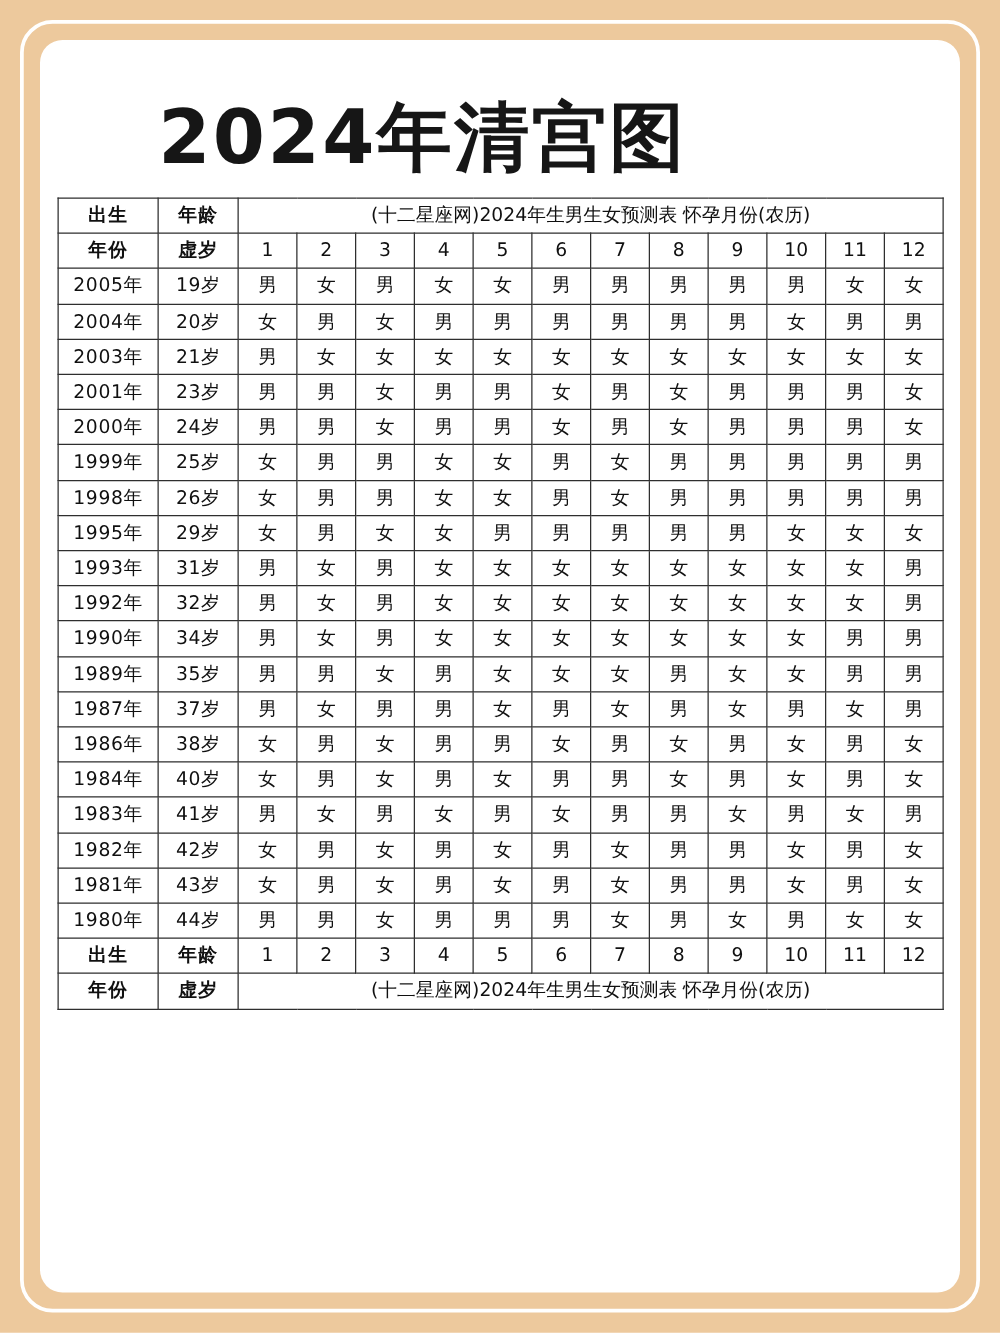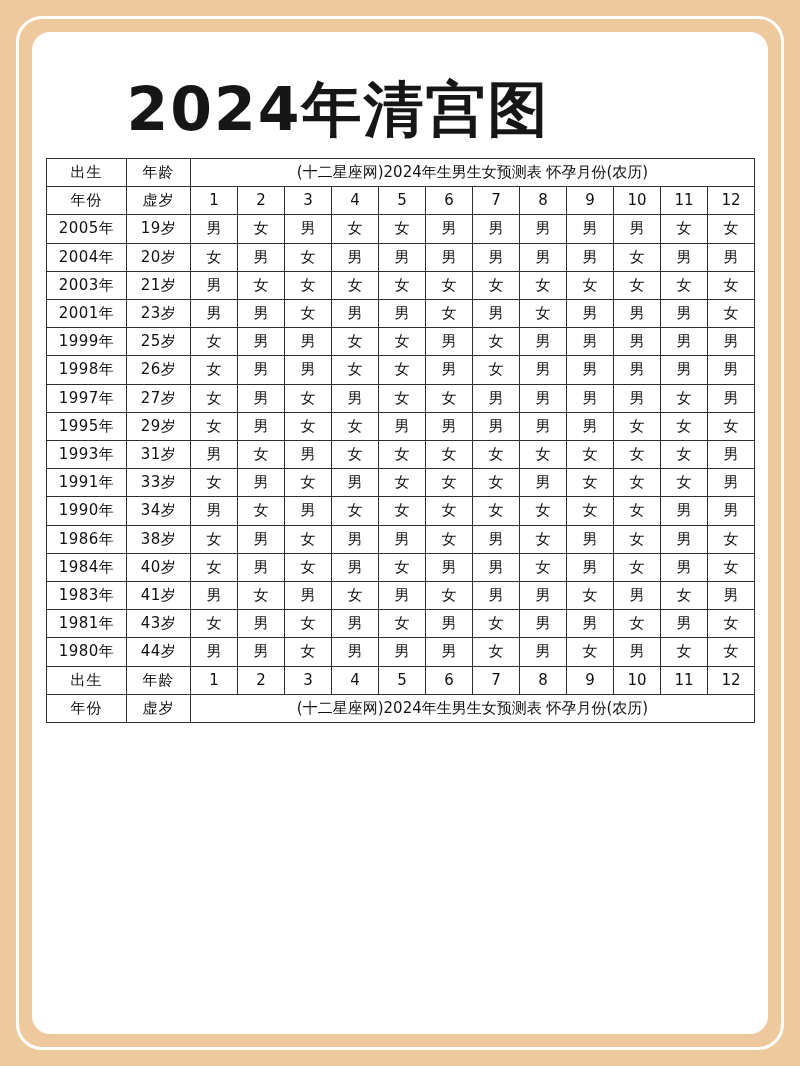--- a/index.html
+++ b/index.html
@@ -72,21 +72,21 @@
     white-space: nowrap;
     overflow: hidden;
   }
 
   col.c-year  { width: 80px; }
   col.c-age   { width: 64px; }
   col.c-month { width: 47px; }
 
   td.hdr {
     font-size: 15px;
-    font-weight: 400;
+    font-weight: 700;
     letter-spacing: 1px;
   }
   td.banner {
     font-size: 14.5px;
     letter-spacing: 0px;
   }
   td.monthnum {
     font-size: 16px;
   }
   td.yearcell, td.agecell {
@@ -213,20 +213,36 @@
             <td class="boy">男</td>
             <td class="girl">女</td>
             <td class="boy">男</td>
             <td class="girl">女</td>
             <td class="boy">男</td>
             <td class="boy">男</td>
             <td class="boy">男</td>
             <td class="girl">女</td>
           </tr>
           <tr>
+            <td class="yearcell">2000年</td>
+            <td class="agecell">24岁</td>
+            <td class="boy">男</td>
+            <td class="boy">男</td>
+            <td class="girl">女</td>
+            <td class="boy">男</td>
+            <td class="boy">男</td>
+            <td class="girl">女</td>
+            <td class="boy">男</td>
+            <td class="girl">女</td>
+            <td class="boy">男</td>
+            <td class="boy">男</td>
+            <td class="boy">男</td>
+            <td class="girl">女</td>
+          </tr>
+          <tr>
             <td class="yearcell">1999年</td>
             <td class="agecell">25岁</td>
             <td class="girl">女</td>
             <td class="boy">男</td>
             <td class="boy">男</td>
             <td class="girl">女</td>
             <td class="girl">女</td>
             <td class="boy">男</td>
             <td class="girl">女</td>
             <td class="boy">男</td>
@@ -245,36 +261,20 @@
             <td class="girl">女</td>
             <td class="boy">男</td>
             <td class="girl">女</td>
             <td class="boy">男</td>
             <td class="boy">男</td>
             <td class="boy">男</td>
             <td class="boy">男</td>
             <td class="boy">男</td>
           </tr>
           <tr>
-            <td class="yearcell">1997年</td>
-            <td class="agecell">27岁</td>
-            <td class="girl">女</td>
-            <td class="boy">男</td>
-            <td class="girl">女</td>
-            <td class="boy">男</td>
-            <td class="girl">女</td>
-            <td class="girl">女</td>
-            <td class="boy">男</td>
-            <td class="boy">男</td>
-            <td class="boy">男</td>
-            <td class="boy">男</td>
-            <td class="girl">女</td>
-            <td class="boy">男</td>
-          </tr>
-          <tr>
             <td class="yearcell">1995年</td>
             <td class="agecell">29岁</td>
             <td class="girl">女</td>
             <td class="boy">男</td>
             <td class="girl">女</td>
             <td class="girl">女</td>
             <td class="boy">男</td>
             <td class="boy">男</td>
             <td class="boy">男</td>
             <td class="boy">男</td>
@@ -293,30 +293,30 @@
             <td class="girl">女</td>
             <td class="girl">女</td>
             <td class="girl">女</td>
             <td class="girl">女</td>
             <td class="girl">女</td>
             <td class="girl">女</td>
             <td class="girl">女</td>
             <td class="boy">男</td>
           </tr>
           <tr>
-            <td class="yearcell">1991年</td>
-            <td class="agecell">33岁</td>
-            <td class="girl">女</td>
-            <td class="boy">男</td>
-            <td class="girl">女</td>
-            <td class="boy">男</td>
-            <td class="girl">女</td>
-            <td class="girl">女</td>
-            <td class="girl">女</td>
-            <td class="boy">男</td>
+            <td class="yearcell">1992年</td>
+            <td class="agecell">32岁</td>
+            <td class="boy">男</td>
+            <td class="girl">女</td>
+            <td class="boy">男</td>
+            <td class="girl">女</td>
+            <td class="girl">女</td>
+            <td class="girl">女</td>
+            <td class="girl">女</td>
+            <td class="girl">女</td>
             <td class="girl">女</td>
             <td class="girl">女</td>
             <td class="girl">女</td>
             <td class="boy">男</td>
           </tr>
           <tr>
             <td class="yearcell">1990年</td>
             <td class="agecell">34岁</td>
             <td class="boy">男</td>
             <td class="girl">女</td>
@@ -325,20 +325,52 @@
             <td class="girl">女</td>
             <td class="girl">女</td>
             <td class="girl">女</td>
             <td class="girl">女</td>
             <td class="girl">女</td>
             <td class="girl">女</td>
             <td class="boy">男</td>
             <td class="boy">男</td>
           </tr>
           <tr>
+            <td class="yearcell">1989年</td>
+            <td class="agecell">35岁</td>
+            <td class="boy">男</td>
+            <td class="boy">男</td>
+            <td class="girl">女</td>
+            <td class="boy">男</td>
+            <td class="girl">女</td>
+            <td class="girl">女</td>
+            <td class="girl">女</td>
+            <td class="boy">男</td>
+            <td class="girl">女</td>
+            <td class="girl">女</td>
+            <td class="boy">男</td>
+            <td class="boy">男</td>
+          </tr>
+          <tr>
+            <td class="yearcell">1987年</td>
+            <td class="agecell">37岁</td>
+            <td class="boy">男</td>
+            <td class="girl">女</td>
+            <td class="boy">男</td>
+            <td class="boy">男</td>
+            <td class="girl">女</td>
+            <td class="boy">男</td>
+            <td class="girl">女</td>
+            <td class="boy">男</td>
+            <td class="girl">女</td>
+            <td class="boy">男</td>
+            <td class="girl">女</td>
+            <td class="boy">男</td>
+          </tr>
+          <tr>
             <td class="yearcell">1986年</td>
             <td class="agecell">38岁</td>
             <td class="girl">女</td>
             <td class="boy">男</td>
             <td class="girl">女</td>
             <td class="boy">男</td>
             <td class="boy">男</td>
             <td class="girl">女</td>
             <td class="boy">男</td>
             <td class="girl">女</td>
@@ -371,20 +403,36 @@
             <td class="boy">男</td>
             <td class="girl">女</td>
             <td class="boy">男</td>
             <td class="girl">女</td>
             <td class="boy">男</td>
             <td class="boy">男</td>
             <td class="girl">女</td>
             <td class="boy">男</td>
             <td class="girl">女</td>
             <td class="boy">男</td>
+          </tr>
+          <tr>
+            <td class="yearcell">1982年</td>
+            <td class="agecell">42岁</td>
+            <td class="girl">女</td>
+            <td class="boy">男</td>
+            <td class="girl">女</td>
+            <td class="boy">男</td>
+            <td class="girl">女</td>
+            <td class="boy">男</td>
+            <td class="girl">女</td>
+            <td class="boy">男</td>
+            <td class="boy">男</td>
+            <td class="girl">女</td>
+            <td class="boy">男</td>
+            <td class="girl">女</td>
           </tr>
           <tr>
             <td class="yearcell">1981年</td>
             <td class="agecell">43岁</td>
             <td class="girl">女</td>
             <td class="boy">男</td>
             <td class="girl">女</td>
             <td class="boy">男</td>
             <td class="girl">女</td>
             <td class="boy">男</td>

